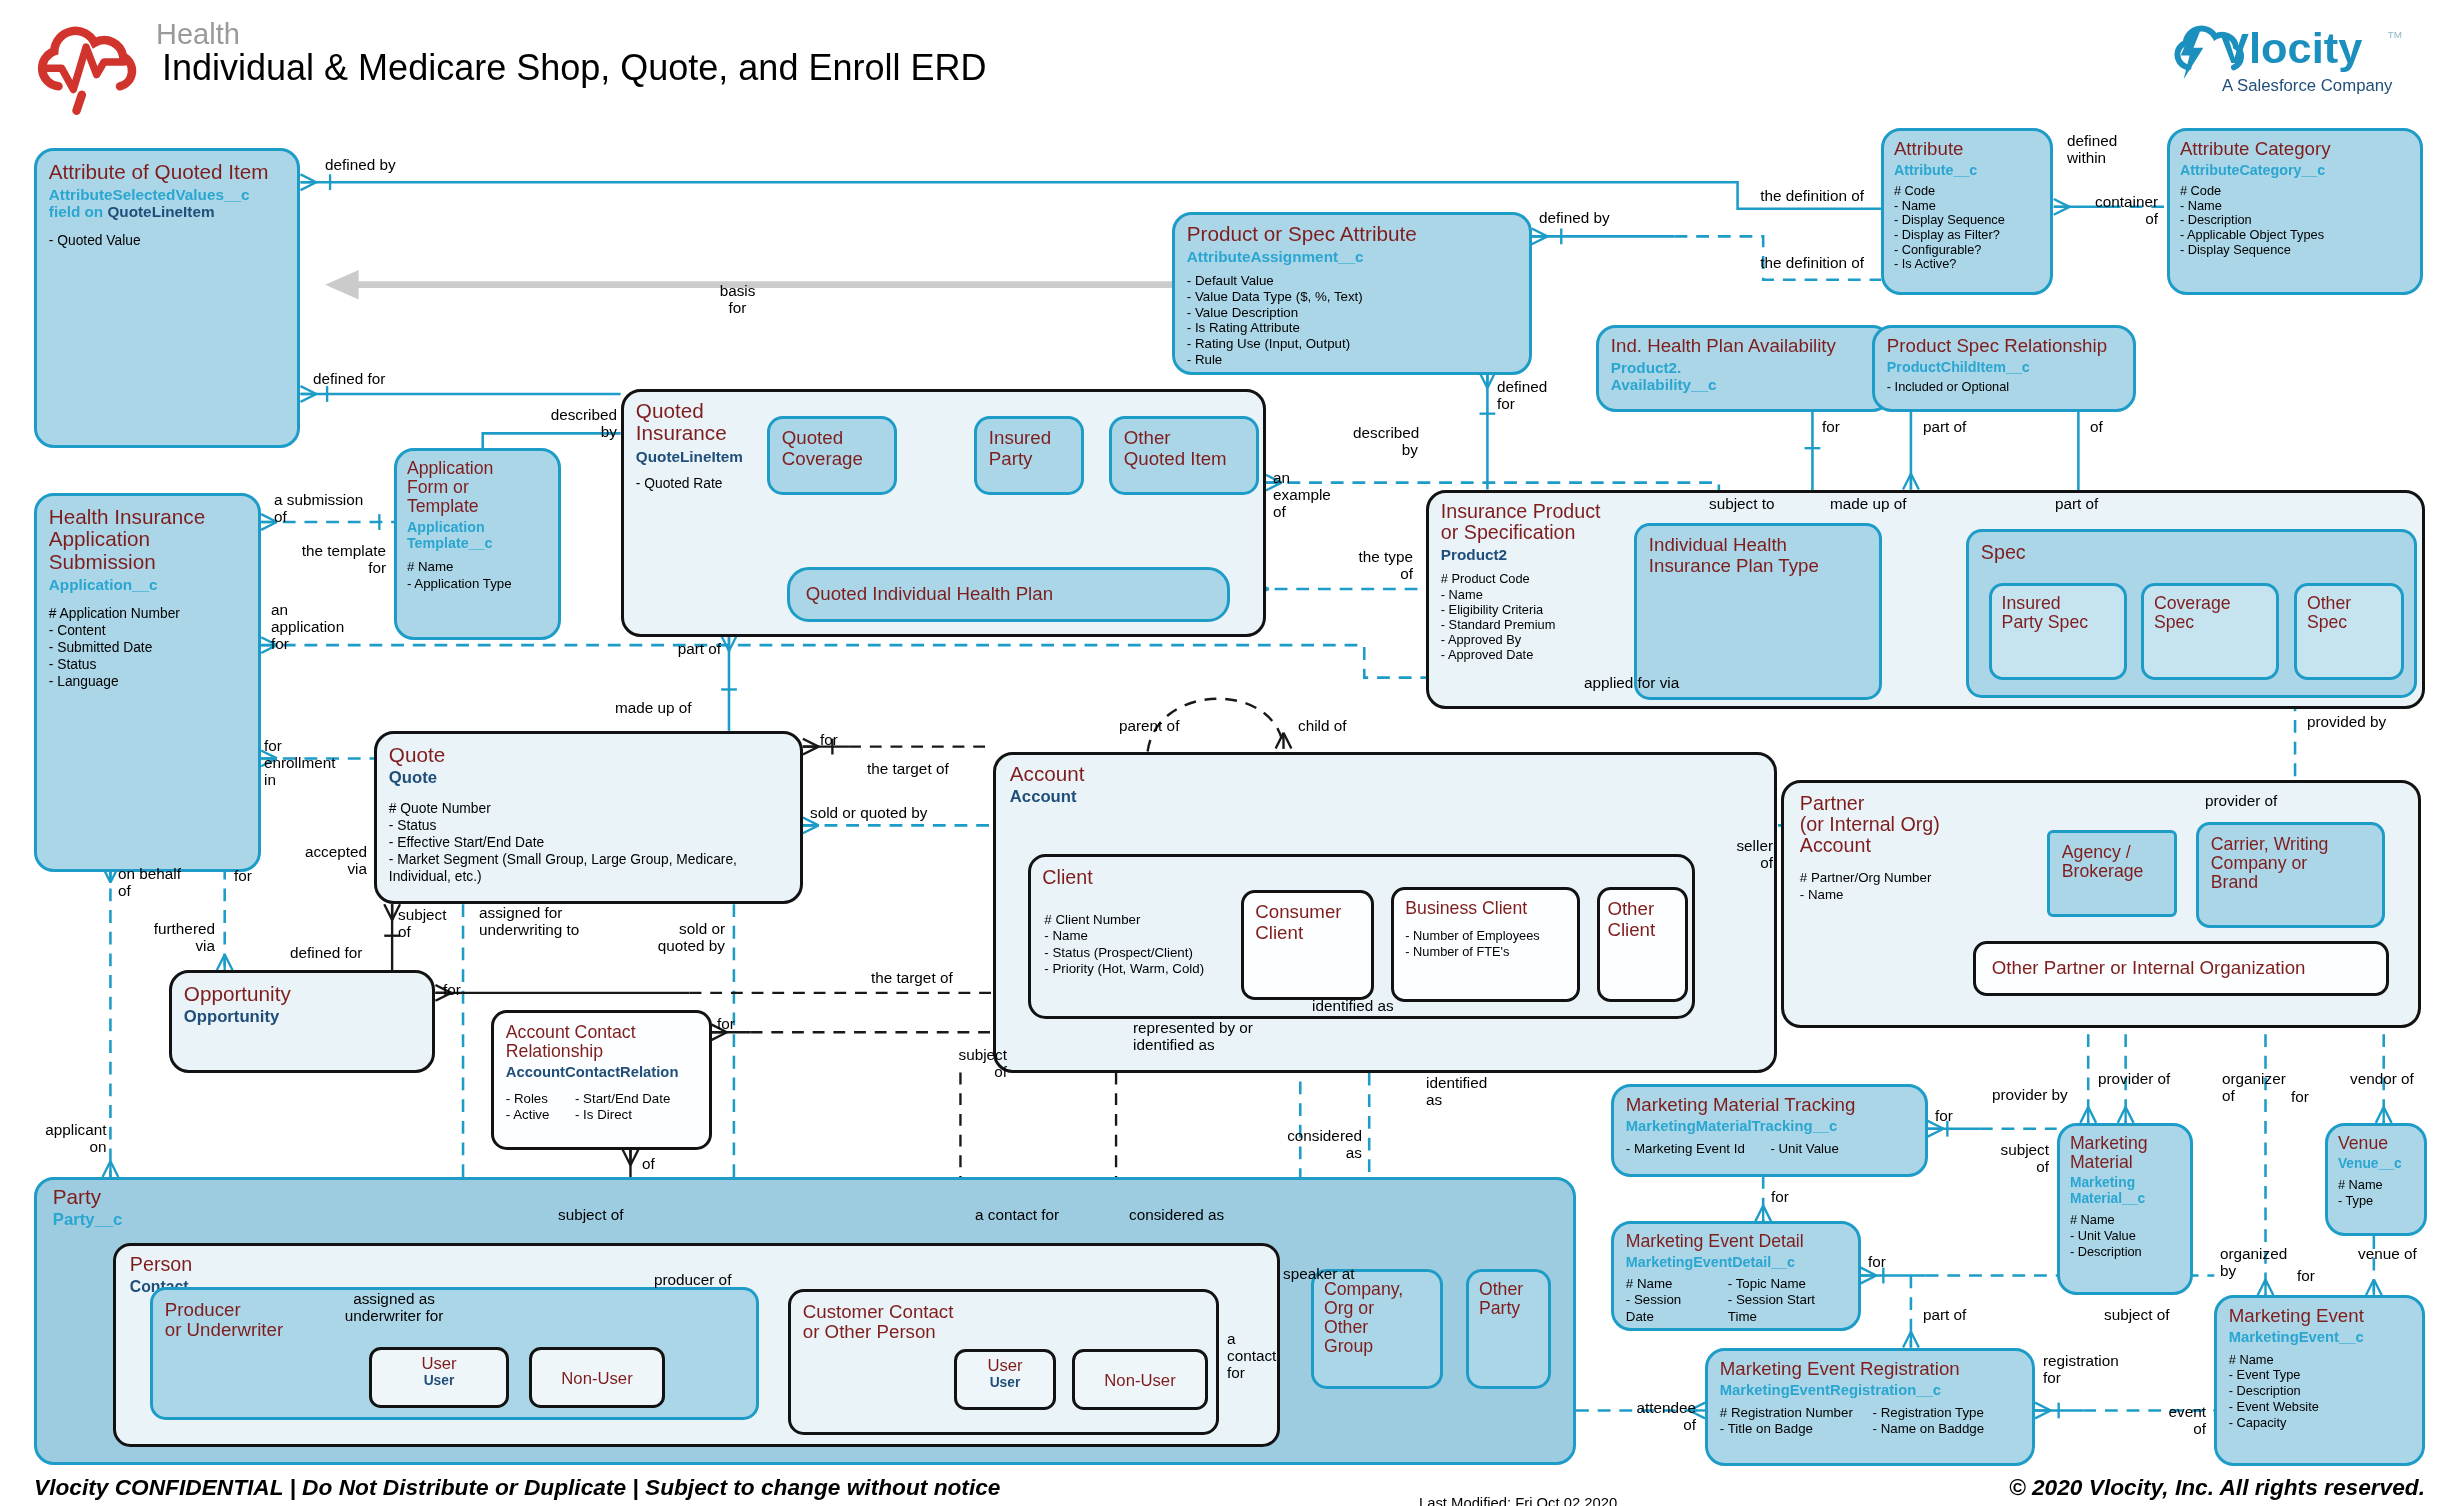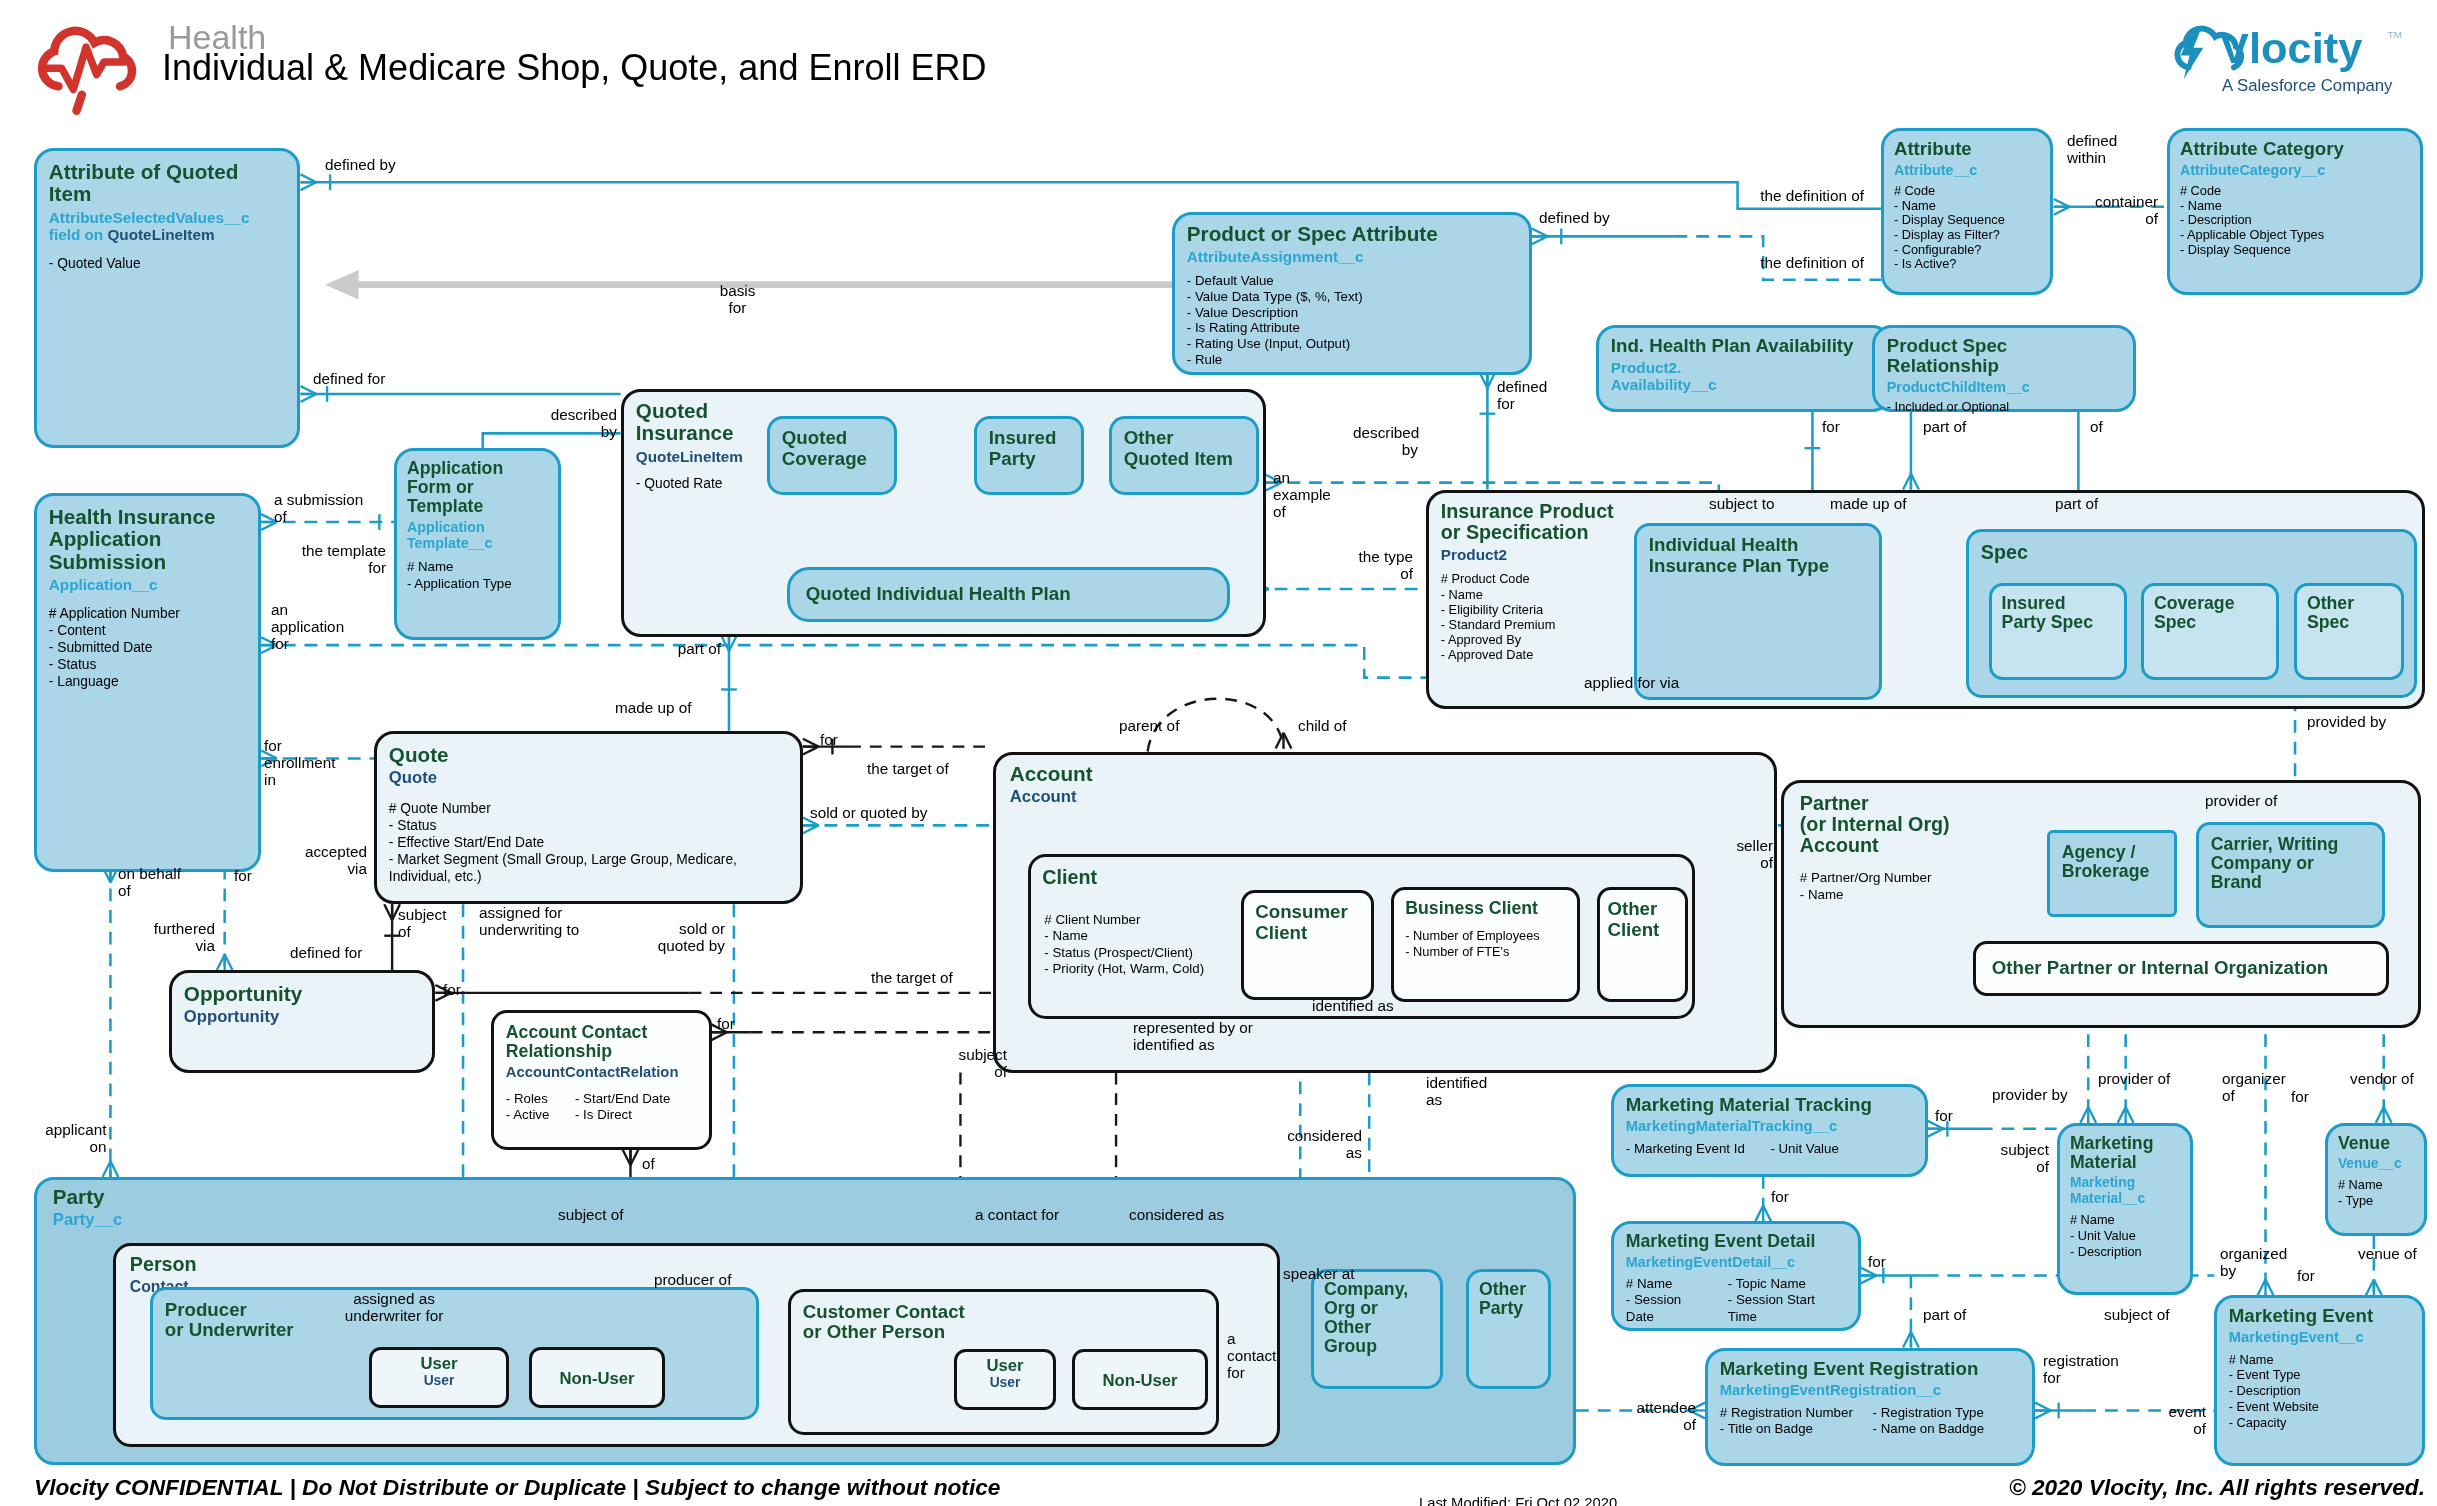--- a/index.html
+++ b/index.html
@@ -10,30 +10,30 @@
   .ks{stroke:#181818;stroke-width:2.4;fill:none;}
   .kd{stroke:#181818;stroke-width:2.4;fill:none;stroke-dasharray:12 9;}
   .gray{stroke:#cbcbcb;stroke-width:7;fill:none;}
   .ent{position:absolute;border-radius:19.7px;box-sizing:border-box;padding:9.9px 11.8px;z-index:2;}
   .b{background:#abd6e8;border:3.9px solid #1d9cc7;}
   .c{background:#e9f3f8;border:3px solid #121212;}
   .w{background:#fdfeff;border:3px solid #121212;}
   .party{background:#9dcbe0;border:3.9px solid #1d9cc7;}
   .il{background:#c6e3f0;border:3px solid #1d9cc7;border-radius:13.8px;}
   .usr{background:#eef6fa;border:3px solid #121212;border-radius:11.8px;text-align:center;}
-  .t{font-weight:bold;font-size:18.7px;color:#14532d;white-space:pre-line;line-height:1.08;}
+  .t{font-weight:normal;font-size:18.7px;color:#7f1d1d;white-space:pre-line;line-height:1.08;}
   .tc{font-size:20.7px;}
   .api{font-weight:bold;font-size:15.3px;color:#2aa6d0;white-space:pre-line;line-height:1.12;margin-top:3px;}
   .std{color:#1f4e79;}
   .at{font-size:13.8px;color:#000;margin-top:11.8px;white-space:pre-line;line-height:1.24;}
   .cols{display:flex;gap:25.6px;}
   .cols .at{margin-top:9.9px;font-size:13.3px;}
   .lbl{position:absolute;font-size:15.3px;line-height:1.12;color:#000;white-space:pre-line;z-index:3;}
   .mid{display:flex;align-items:center;padding:0 0 0 15.8px;}
-  .hdr-brand{position:absolute;left:168px;top:17.7px;font-size:34px;color:#9a9a9a;z-index:4;}
+  .hdr-brand{position:absolute;left:156px;top:17.7px;font-size:29px;color:#9a9a9a;z-index:4;}
   .hdr-title{position:absolute;left:162px;top:47px;font-size:36px;color:#000;z-index:4;}
   .foot-conf{position:absolute;left:34px;top:1474px;font-size:22.7px;font-weight:bold;font-style:italic;color:#000;z-index:4;}
   .foot-mod{position:absolute;left:1419px;top:1495px;font-size:14.8px;color:#000;z-index:4;}
   .foot-copy{position:absolute;left:1970px;top:1474px;width:455px;text-align:right;font-size:22.7px;font-weight:bold;font-style:italic;color:#000;z-index:4;}
 </style>
 </head>
 <body>
 
 <div id="stage">
 

